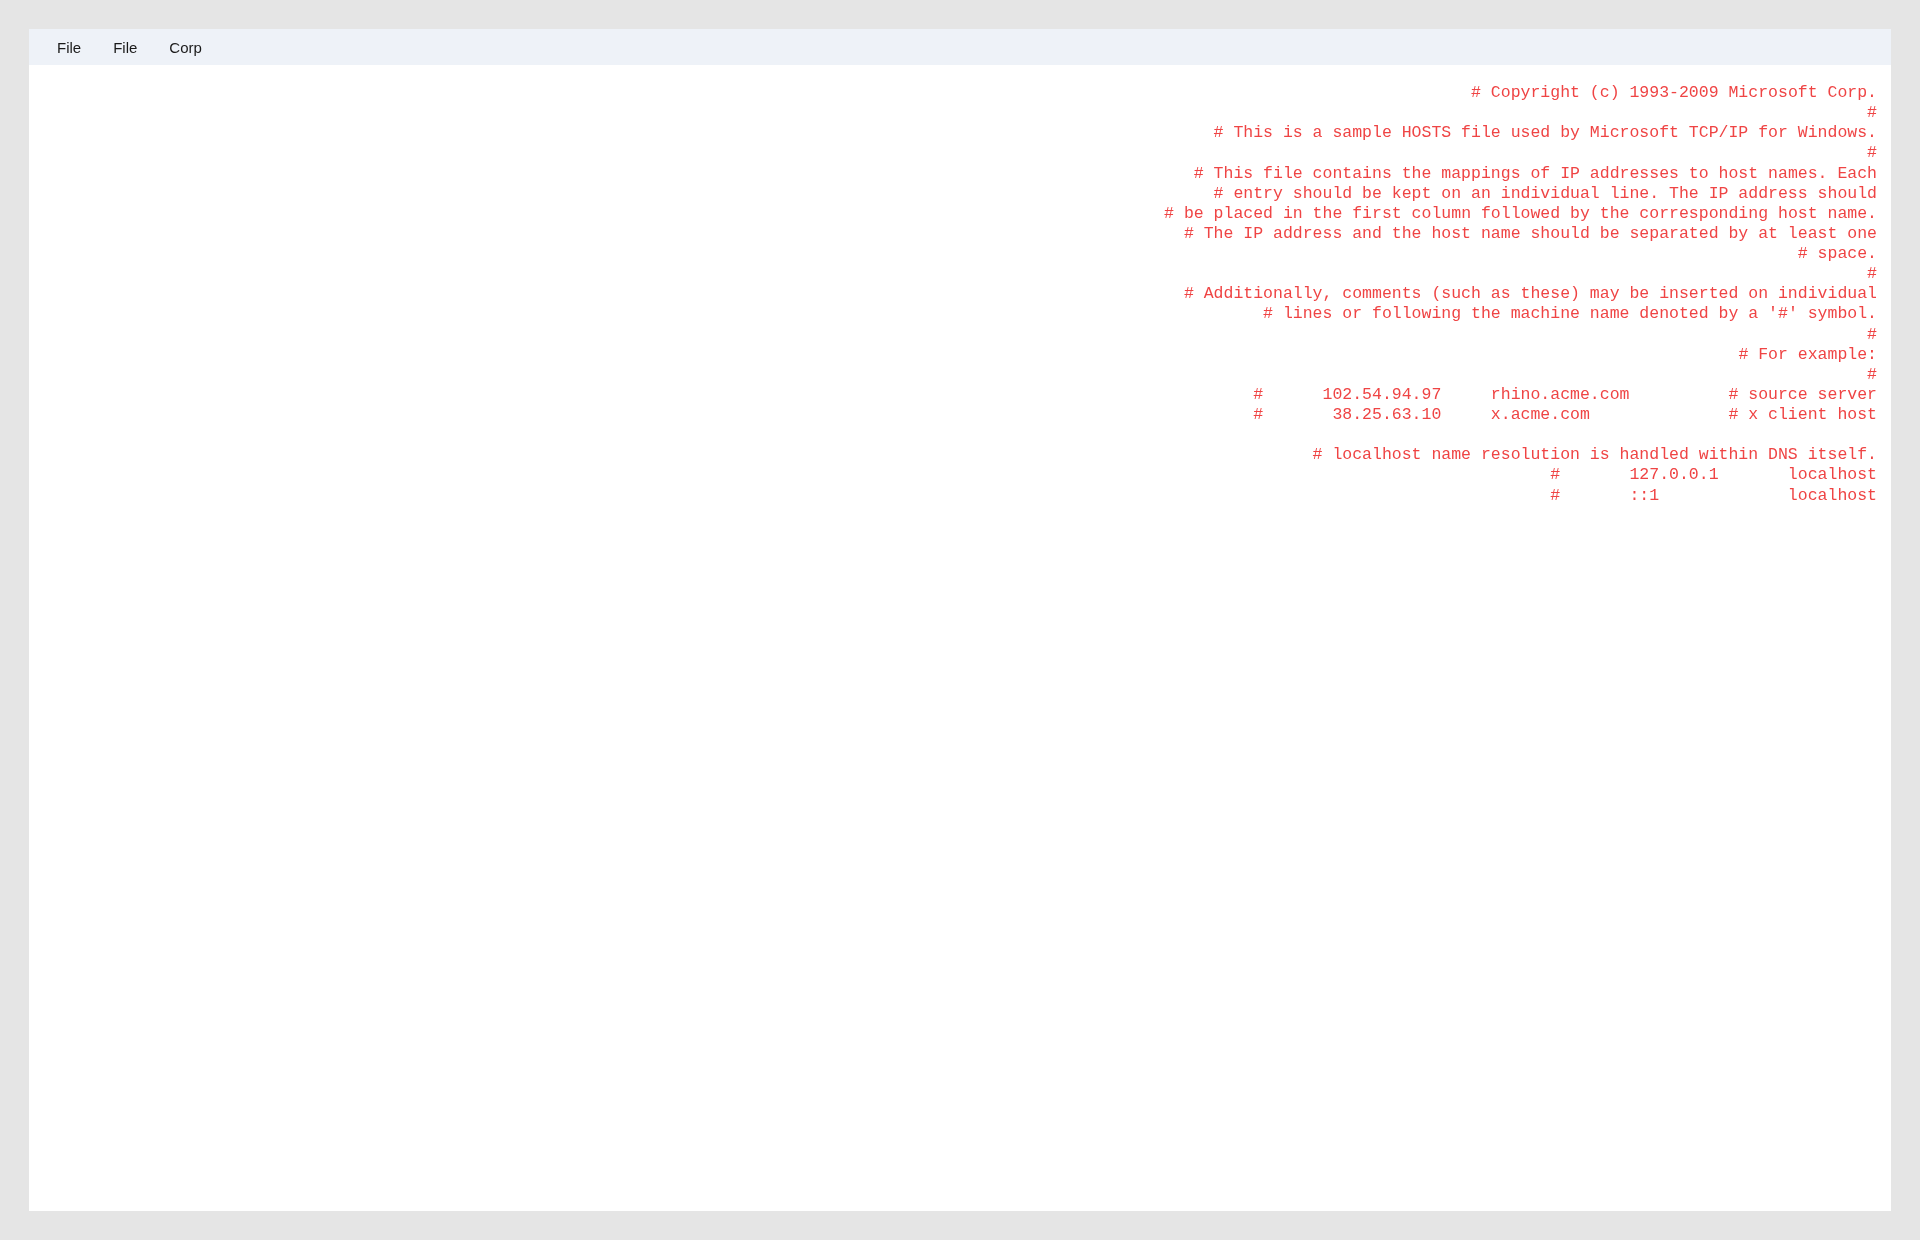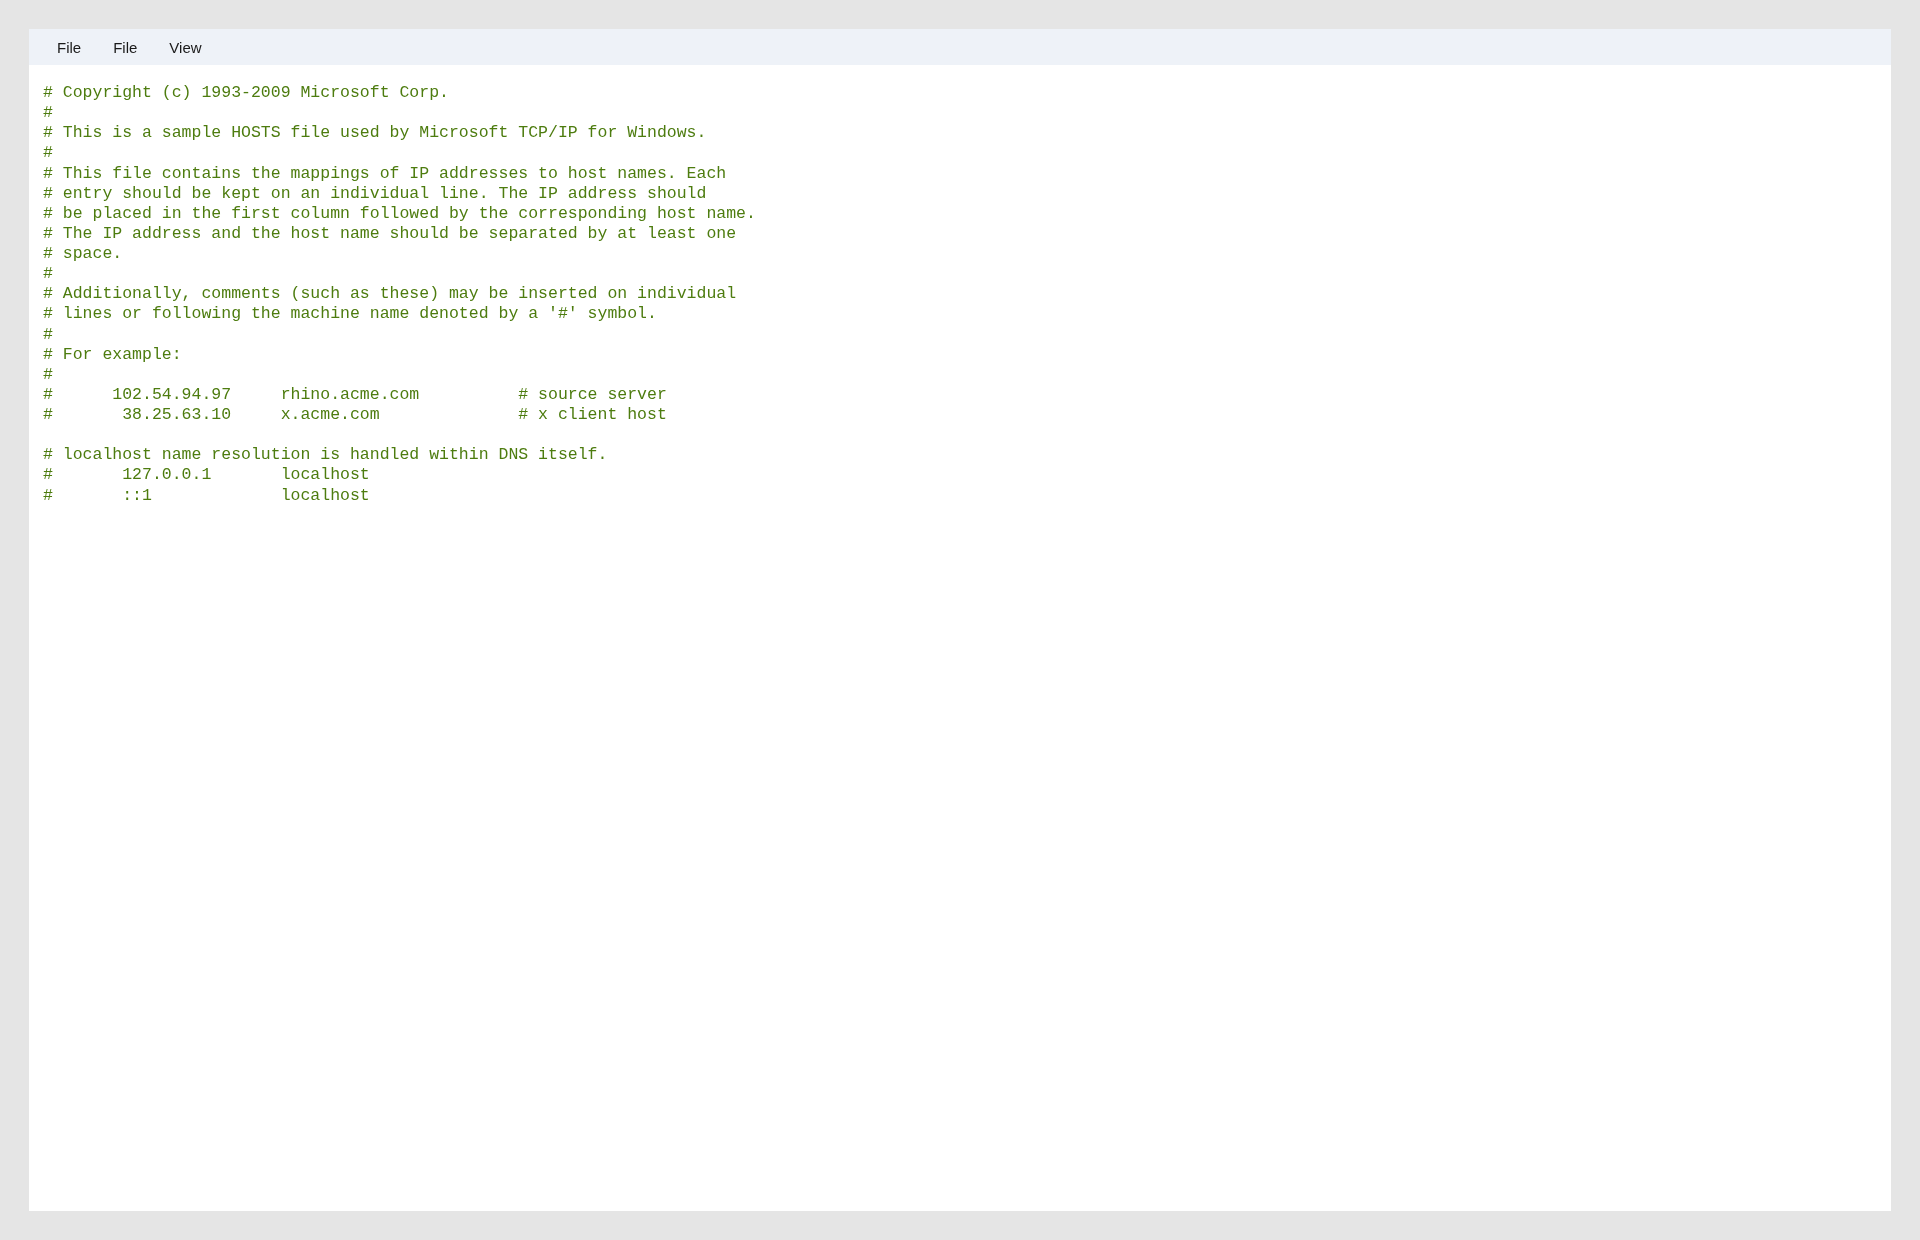--- a/index.html
+++ b/index.html
@@ -1,18 +1,19 @@
 <!DOCTYPE html>
 <html><head>
   <meta charset="utf-8">
   <style>
     * {
       margin: 0;
       padding: 0;
       box-sizing: border-box;
+      text-align: right;
     }
     body {
       background: #e5e5e5;
       font-family: "Segoe UI", Tahoma, Geneva, sans-serif;
       font-size: 14px;
       width: 1920px;
       height: 1240px;
       padding: 29px;
     }
     .window {
@@ -34,33 +35,33 @@
     .menubar-item {
       padding: 6px 16px;
       cursor: pointer;
     }
     .content {
       flex: 1;
       padding: 18px 14px;
       font-family: Consolas, "Courier New", monospace;
       font-size: 16.5px;
       line-height: 1.22;
-      color: #4d7c0f;
+      color: #ef4444;
       white-space: pre;
       overflow: auto;
     }
   </style>
 </head>
 <body>
 
 <div class="window">
   <div class="menubar">
     <div class="menubar-item">File</div>
     <div class="menubar-item">File</div>
-    <div class="menubar-item">View</div>
+    <div class="menubar-item">Corp</div>
   </div>
   <div class="content"># Copyright (c) 1993-2009 Microsoft Corp.
 #
 # This is a sample HOSTS file used by Microsoft TCP/IP for Windows.
 #
 # This file contains the mappings of IP addresses to host names. Each
 # entry should be kept on an individual line. The IP address should
 # be placed in the first column followed by the corresponding host name.
 # The IP address and the host name should be separated by at least one
 # space.

